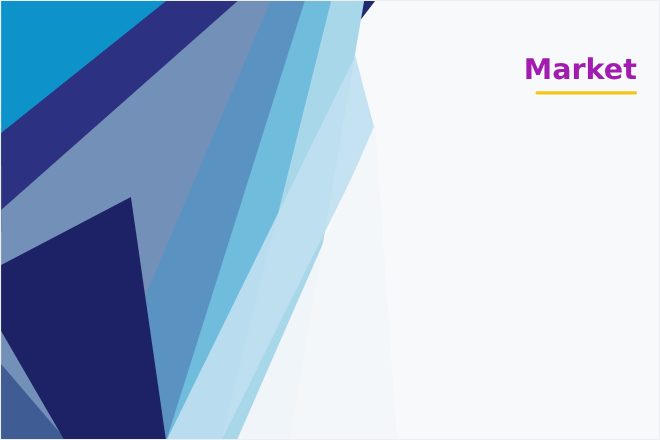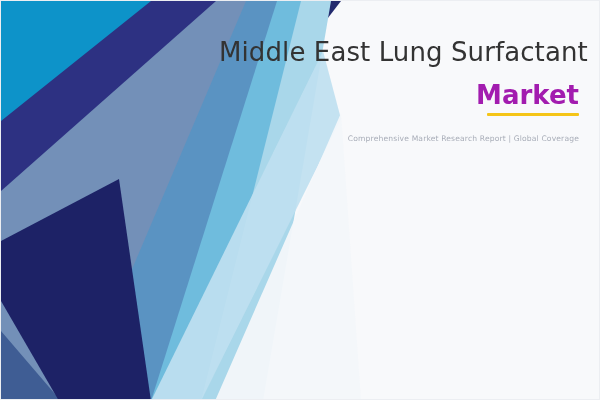--- a/index.html
+++ b/index.html
@@ -107,26 +107,24 @@
     <polygon points="300,0 330,0 262,400 200,400" fill="#a9d7ea"></polygon>
 
     <polygon points="322,50 340,118 200,400 150,400" fill="#bfe0f0" opacity="0.92"></polygon>
 
     <polygon points="340,112 360,400 214,400" fill="#f3f7fa" opacity="0.95"></polygon>
 
   </svg>
 
   <div id="text-block">
 
-    <h1 class="title-line-1">Middle East Lung Surfactant</h1>
 
     <h2 class="title-line-2">Market</h2>
 
     <div class="underline-wrap">
       <div class="underline"></div>
     </div>
 
 
-    <p class="caption">Comprehensive Market Research Report | Global Coverage</p>
 
   </div>
 
 </div>
 
 </body></html>

